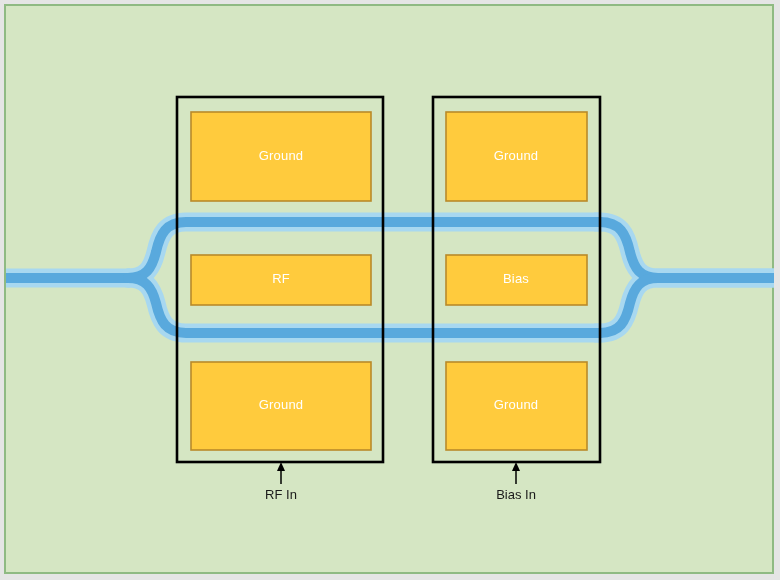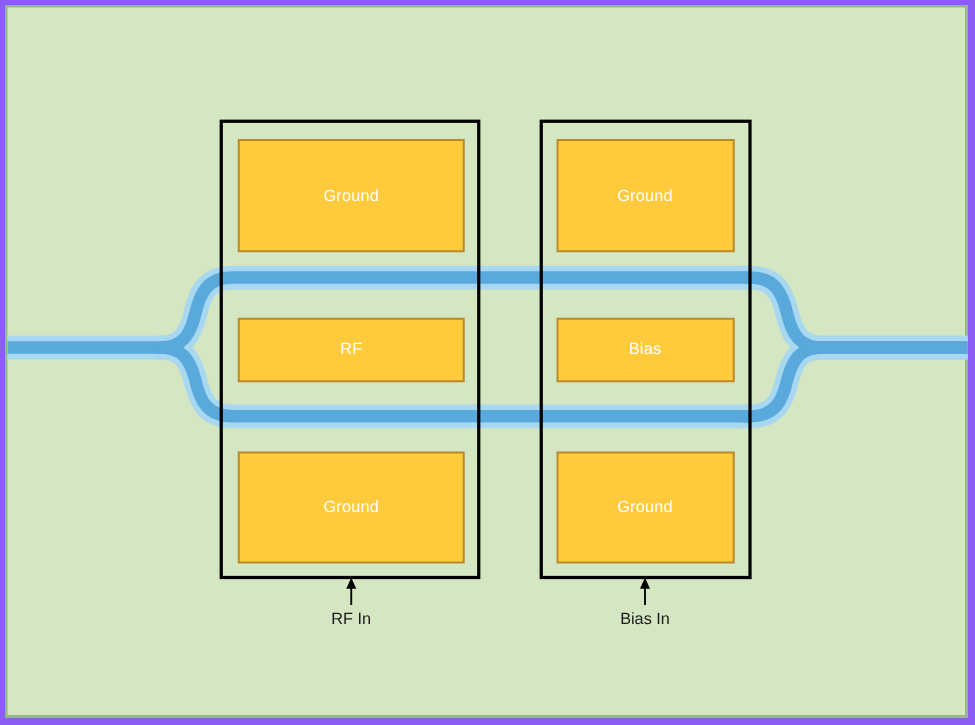--- a/index.html
+++ b/index.html
@@ -10,21 +10,21 @@
   }
   body {
     font-family: "Liberation Sans", "DejaVu Sans", sans-serif;
   }
 
   #figure {
     position: relative;
     width: 780px;
     height: 580px;
     overflow: hidden;
-    background: #8b5cf6;
+    background: #e5e5e5;
     text-align: right;
   }
 
   
   #canvas-frame {
     position: absolute;
     left: 4px;
     top: 4px;
     width: 770px;
     height: 570px;

